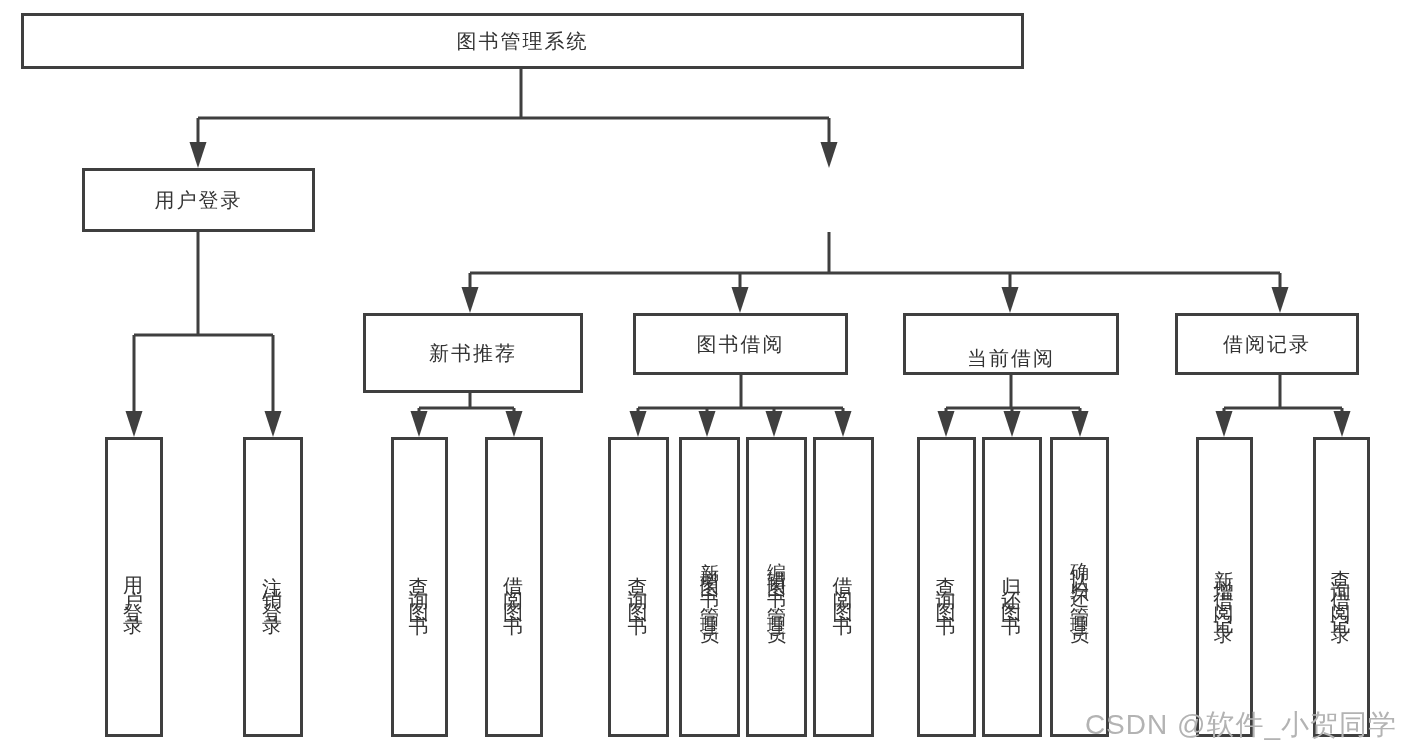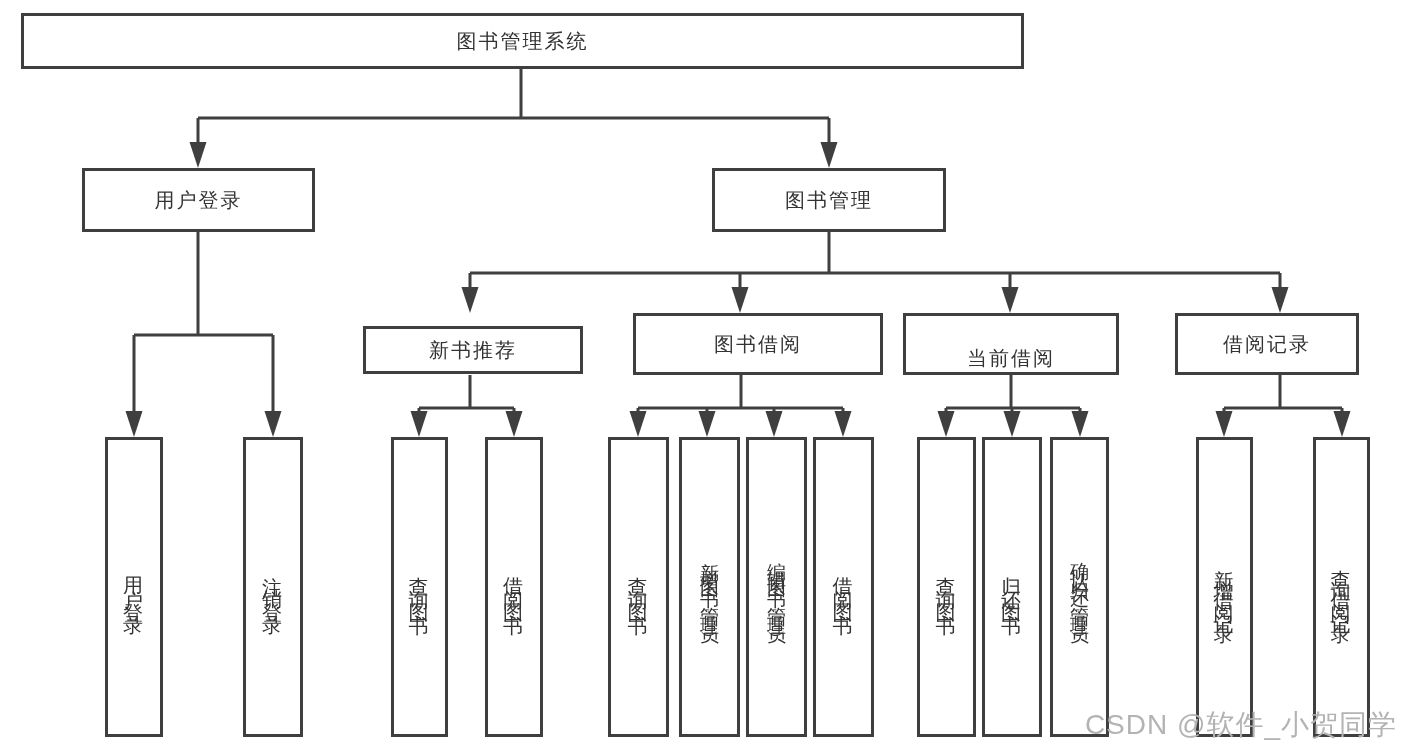--- a/index.html
+++ b/index.html
@@ -92,28 +92,25 @@
       </g>
   </svg>
 
   <div class="box" style="left:21px; top:13px; width:1003px; height:56px;">
     <span class="h-label">图书管理系统</span>
   </div>
 
   <div class="box" style="left:82px; top:168px; width:233px; height:64px;">
     <span class="h-label">用户登录</span>
   </div>
-  <div class="box" style="left:712px; top:168px; width:234px; height:64px;">
-    <span class="h-label">图书管理</span>
-  </div>
 
-  <div class="box" style="left:363px; top:326px; width:220px; height:48px;">
+  <div class="box" style="left:363px; top:313px; width:220px; height:80px;">
     <span class="h-label">新书推荐</span>
   </div>
-  <div class="box" style="left:633px; top:313px; width:250px; height:62px;">
+  <div class="box" style="left:633px; top:313px; width:215px; height:62px;">
     <span class="h-label">图书借阅</span>
   </div>
   <div class="box" style="left:903px; top:313px; width:216px; height:62px;align-items:flex-end;">
     <span class="h-label">当前借阅</span>
   </div>
   <div class="box" style="left:1175px; top:313px; width:184px; height:62px;">
     <span class="h-label">借阅记录</span>
   </div>
 
   <div class="box leaf" style="left:105px; top:437px; width:58px; height:300px;">用户登录</div>

